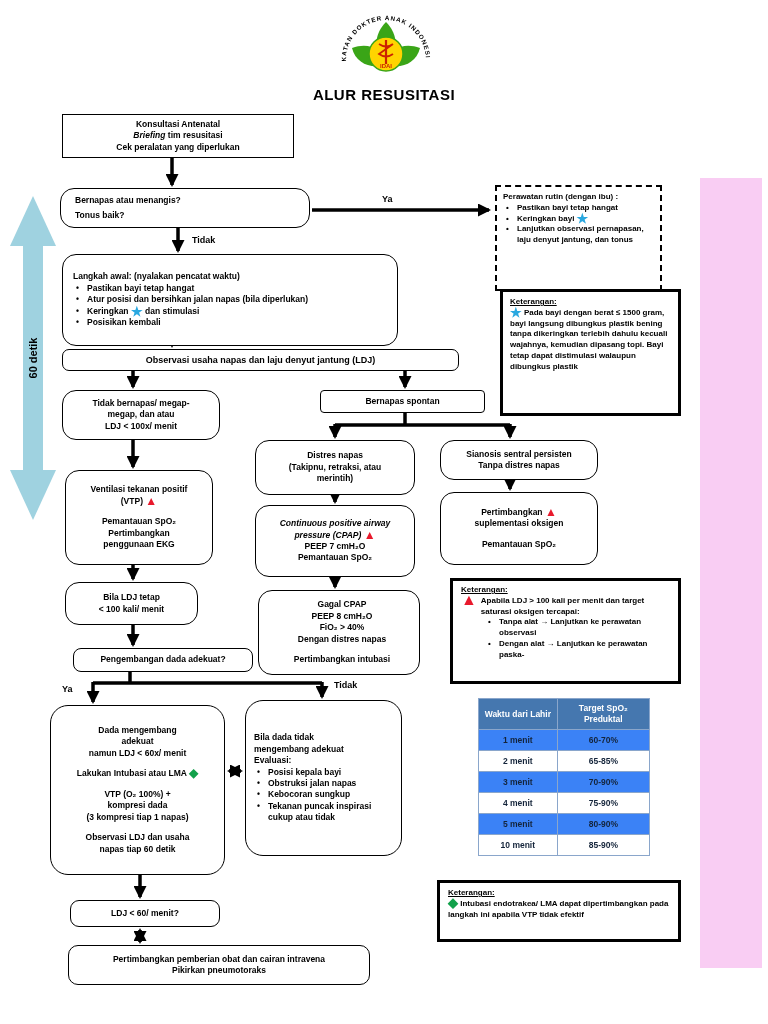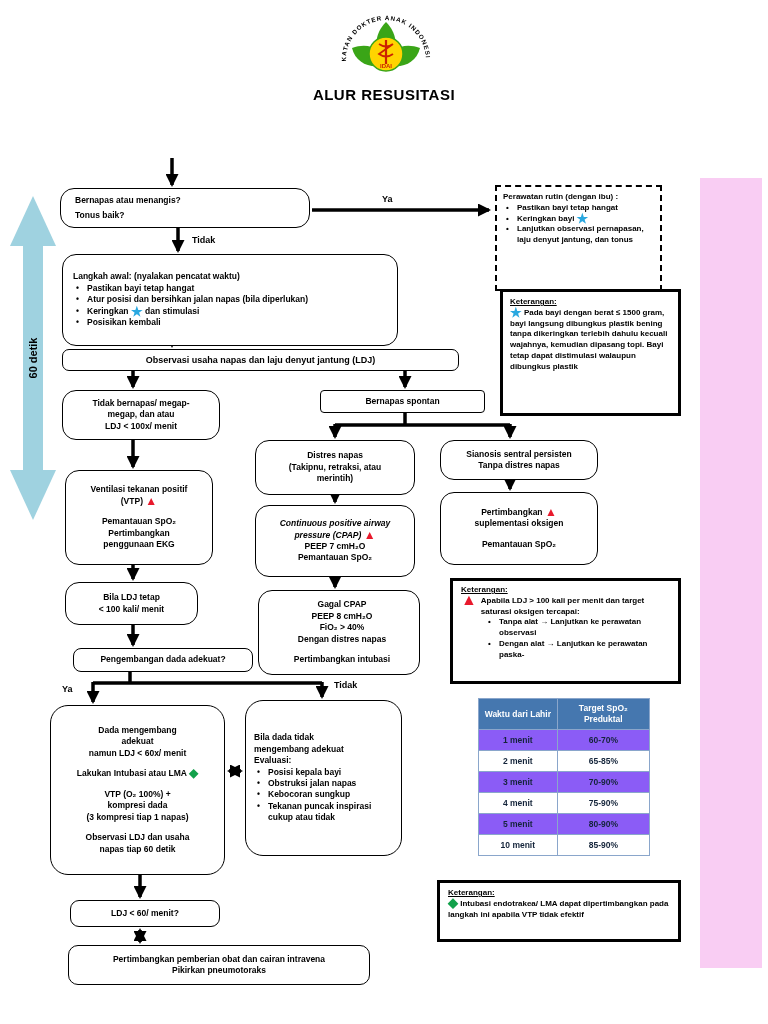--- a/index.html
+++ b/index.html
@@ -23,21 +23,21 @@
   .star{color:#2aa8e0;font-size:13px;line-height:0;vertical-align:-2px;display:inline-block;}
   .tri{color:#e8192c;font-size:12px;line-height:0;vertical-align:-1px;display:inline-block;}
   .dia{color:#12a14b;font-size:12px;line-height:0;vertical-align:-1px;display:inline-block;}
   .u{text-decoration:underline;}
   .it{font-style:italic;}
   .gap{height:9px;}
   table.spo2{position:absolute;left:478px;top:698px;width:172px;border-collapse:collapse;
              font-size:8.5px;font-weight:700;}
   table.spo2 th{background:#4577af;color:#fff;border:1px solid #8aa6cb;padding:4px 2px;line-height:1.3;}
   table.spo2 td{border:1px solid #8aa6cb;padding:5px 2px;text-align:center;color:#14243a;}
-  table.spo2 tr.alt td{background:#8b5cf6;}
+  table.spo2 tr.alt td{background:#3b82f6;}
   .obs{border-radius:7px;}
 </style>
 </head>
 <body>
 
 <div id="canvas">
 
   <div class="pinkbar"></div>
 
   <svg class="overlay" viewBox="0 0 768 1024">
@@ -97,20 +97,25 @@
       <path d="M51,36 q7,5 14,0 q-7,5 -14,10 q7,5 14,0" stroke="#cc2200" stroke-width="1.8" fill="none"></path>
       <text x="58" y="60" text-anchor="middle" font-size="6" font-weight="700" fill="#cc2200">IDAI</text>
     </g>
     <text font-size="6.2" font-weight="700" fill="#000" letter-spacing="1">
       <textPath href="#arc" startOffset="50%" text-anchor="middle">IKATAN DOKTER ANAK INDONESIA</textPath>
     </text>
   </svg>
 
   <div class="title-main">ALUR RESUSITASI</div>
 
+  <div class="box" style="left:62px;top:114px;width:232px;height:44px;">
+    <span>Konsultasi Antenatal</span>
+    <span><span class="it">Briefing</span><span> tim resusitasi</span></span>
+    <span>Cek peralatan yang diperlukan</span>
+  </div>
 
   <div class="box round left" style="left:60px;top:188px;width:250px;height:40px;padding-left:14px;gap:3px;">
     <span>Bernapas atau menangis?</span>
     <span>Tonus baik?</span>
   </div>
 
   <div class="lbl" style="left:382px;top:194px;">Ya</div>
   <div class="lbl" style="left:192px;top:235px;">Tidak</div>
 
   <div class="box dashed" style="left:495px;top:185px;width:167px;height:106px;font-size:8px;padding:5px 6px;">

